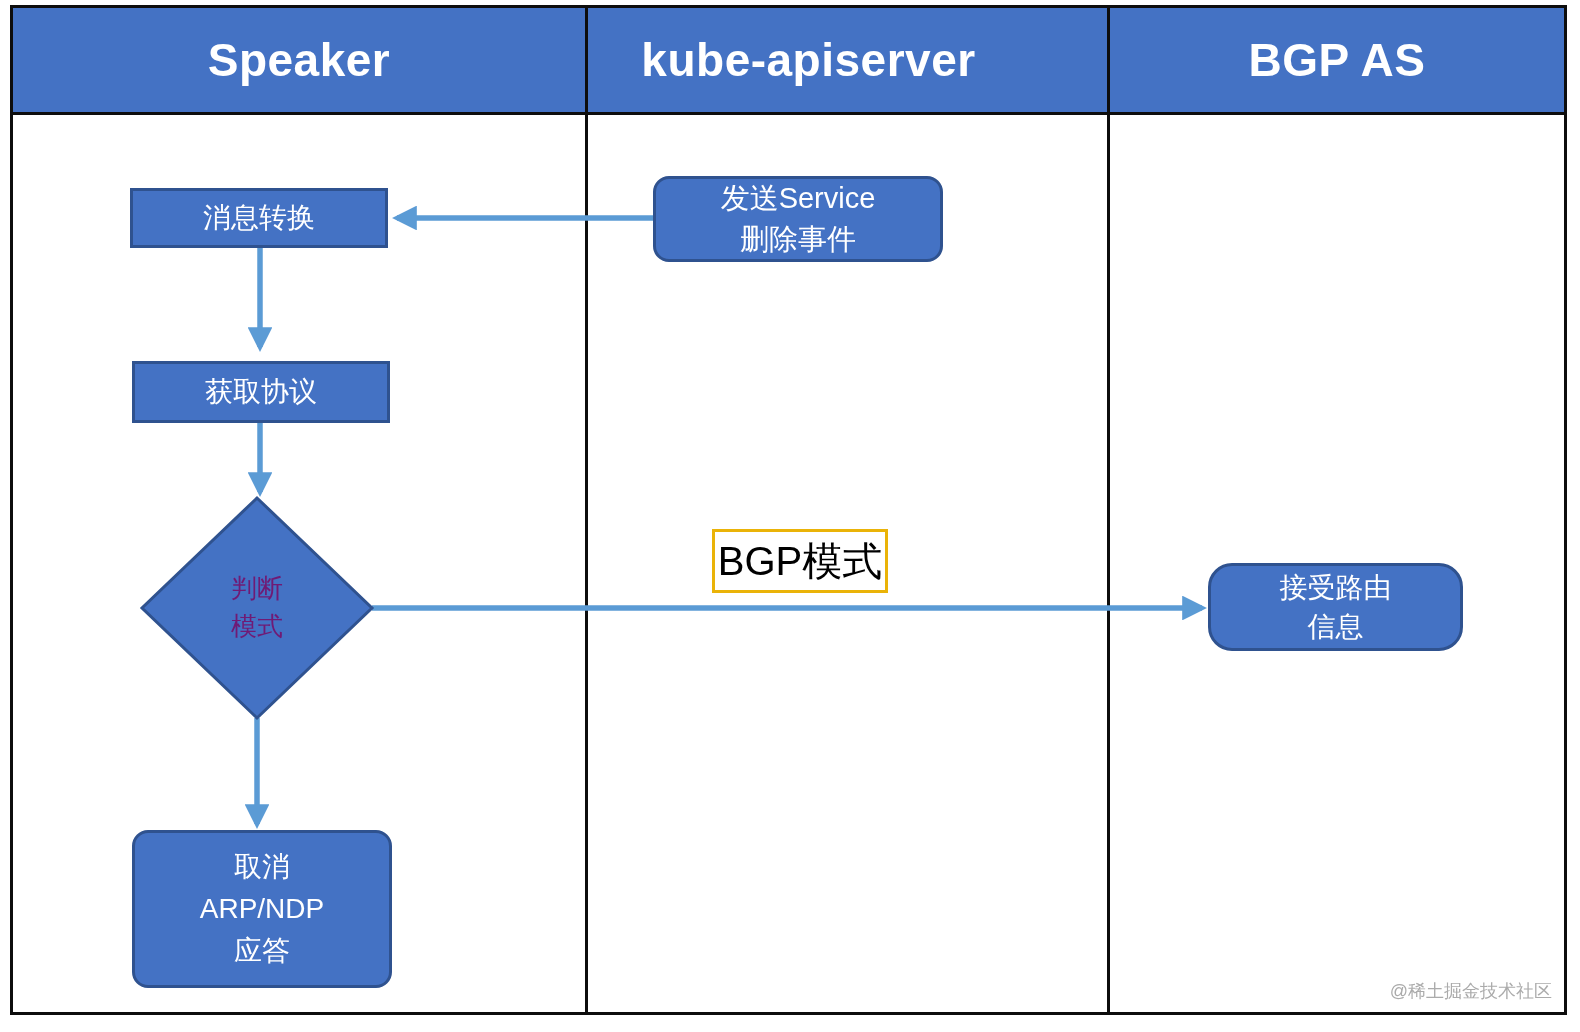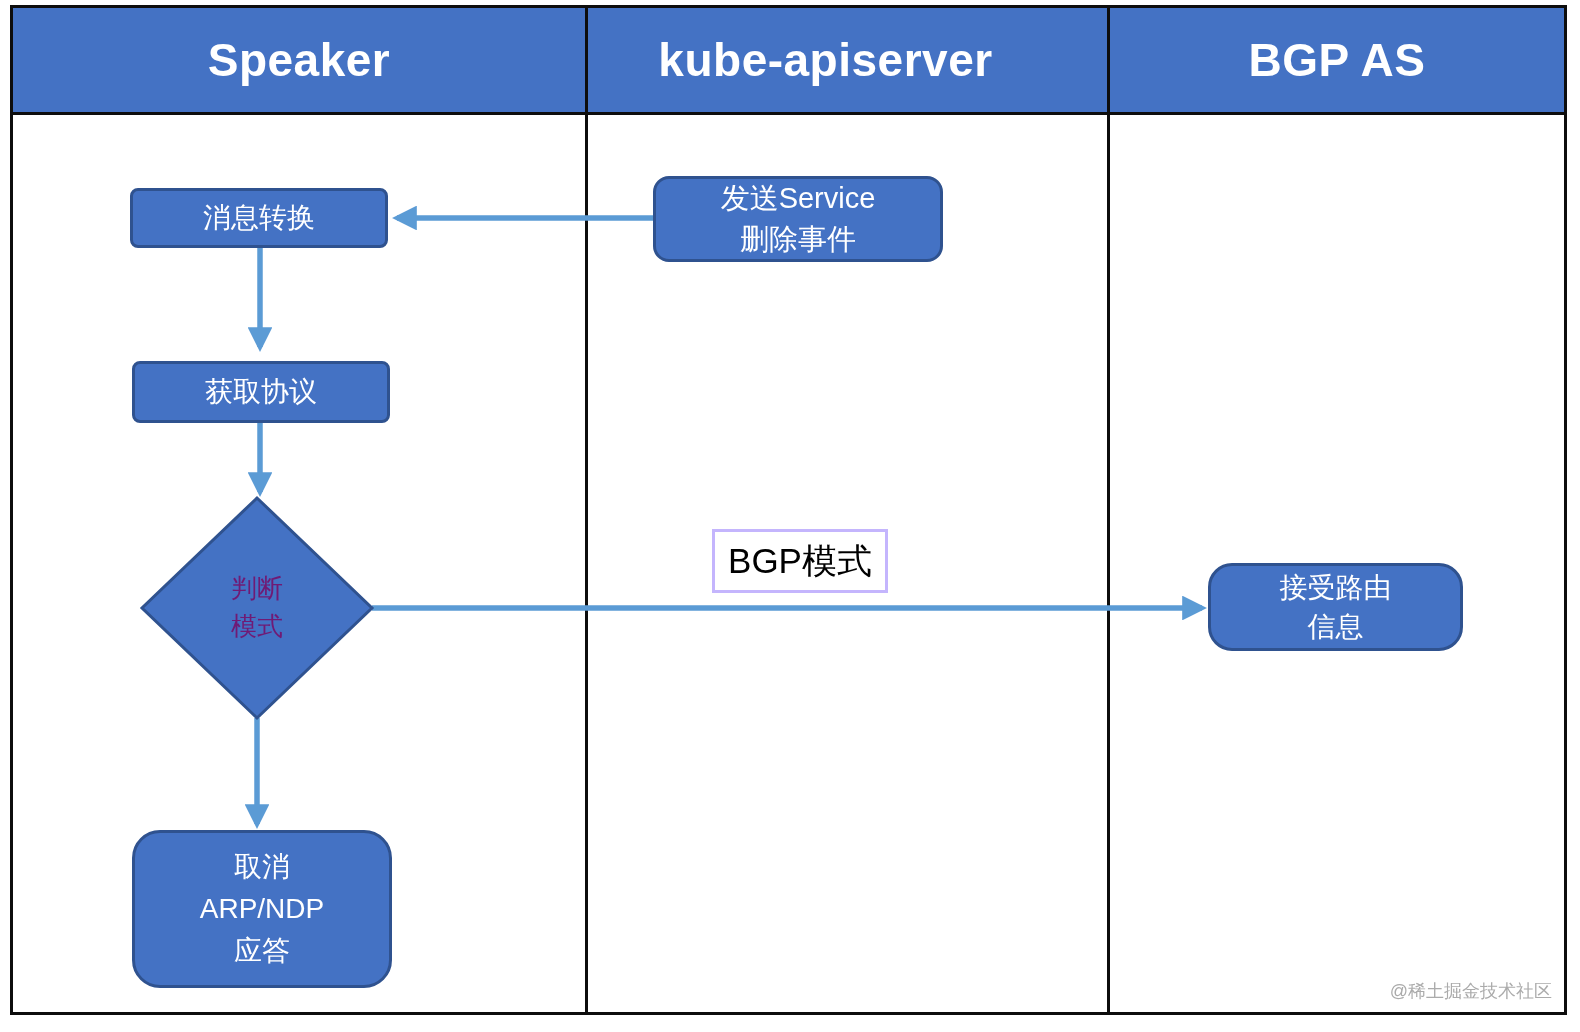--- a/index.html
+++ b/index.html
@@ -36,79 +36,79 @@
     height: 104px;
     display: flex;
     align-items: center;
     justify-content: center;
     color: #ffffff;
     font-size: 46px;
     font-weight: bold;
     letter-spacing: 0.5px;
   }
   .hc1 { left: 0;     width: 572px; }
-  .hc2 { left: 575px; width: 441px; padding-left: 17px; }
+  .hc2 { left: 575px; width: 441px; }
   .hc3 { left: 1097px;width: 454px; }
   .vline {
     position: absolute;
     top: 0;
     width: 3px;
     height: 100%;
     background: #0d0d0d;
   }
   .vl1 { left: 572px; }
   .vl2 { left: 1094px; }
   .connector-layer {
     position: absolute;
     left: 0; top: 0;
     width: 1551px;
     height: 1004px;
   }
   .node {
     position: absolute;
     background: #4472C4;
     border: 3px solid #2F528F;
-    border-radius: 8px;
+    border-radius: 0;
     color: #ffffff;
     display: flex;
     align-items: center;
     justify-content: center;
     text-align: center;
     white-space: pre-line;
     font-size: 28px;
     line-height: 1.4;
     box-sizing: border-box;
   }
   .n-msg    { left: 117px;  top: 180px; width: 258px; height: 60px; }
   .n-send   { left: 640px;  top: 168px; width: 290px; height: 86px; border-radius: 16px; font-size: 29px; }
   .n-get    { left: 119px;  top: 345px; width: 258px; height: 62px; margin-top: 8px; }
   .n-accept { left: 1195px; top: 555px; width: 255px; height: 88px; border-radius: 24px; font-size: 28px; }
-  .n-cancel { left: 119px;  top: 822px; width: 260px; height: 158px; border-radius: 28px; line-height: 1.5; }
+  .n-cancel { left: 119px;  top: 822px; width: 260px; height: 158px; border-radius: 16px; line-height: 1.5; }
   .diamond-text {
     position: absolute;
     left: 169px; top: 552px;
     width: 150px; height: 96px;
     display: flex;
     align-items: center;
     justify-content: center;
     text-align: center;
     white-space: pre-line;
     color: #701a75;
     font-size: 26px;
     line-height: 1.45;
   }
   .cond-label {
     position: absolute;
     background: #ffffff;
-    border: 3px solid #c4b5fd;
+    border: 3px solid #eab308;
     color: #000000;
     display: flex;
     align-items: center;
     justify-content: center;
-    font-size: 35px;
+    font-size: 40px;
     box-sizing: border-box;
   }
   .l-bgp    { left: 699px; top: 521px; width: 176px; height: 64px; }
   .l-layer2 { left: 284px; top: 725px; width: 226px; height: 64px; }
   .watermark {
     position: absolute;
     right: 12px;
     bottom: 9px;
     color: #ababab;
     font-size: 18px;

